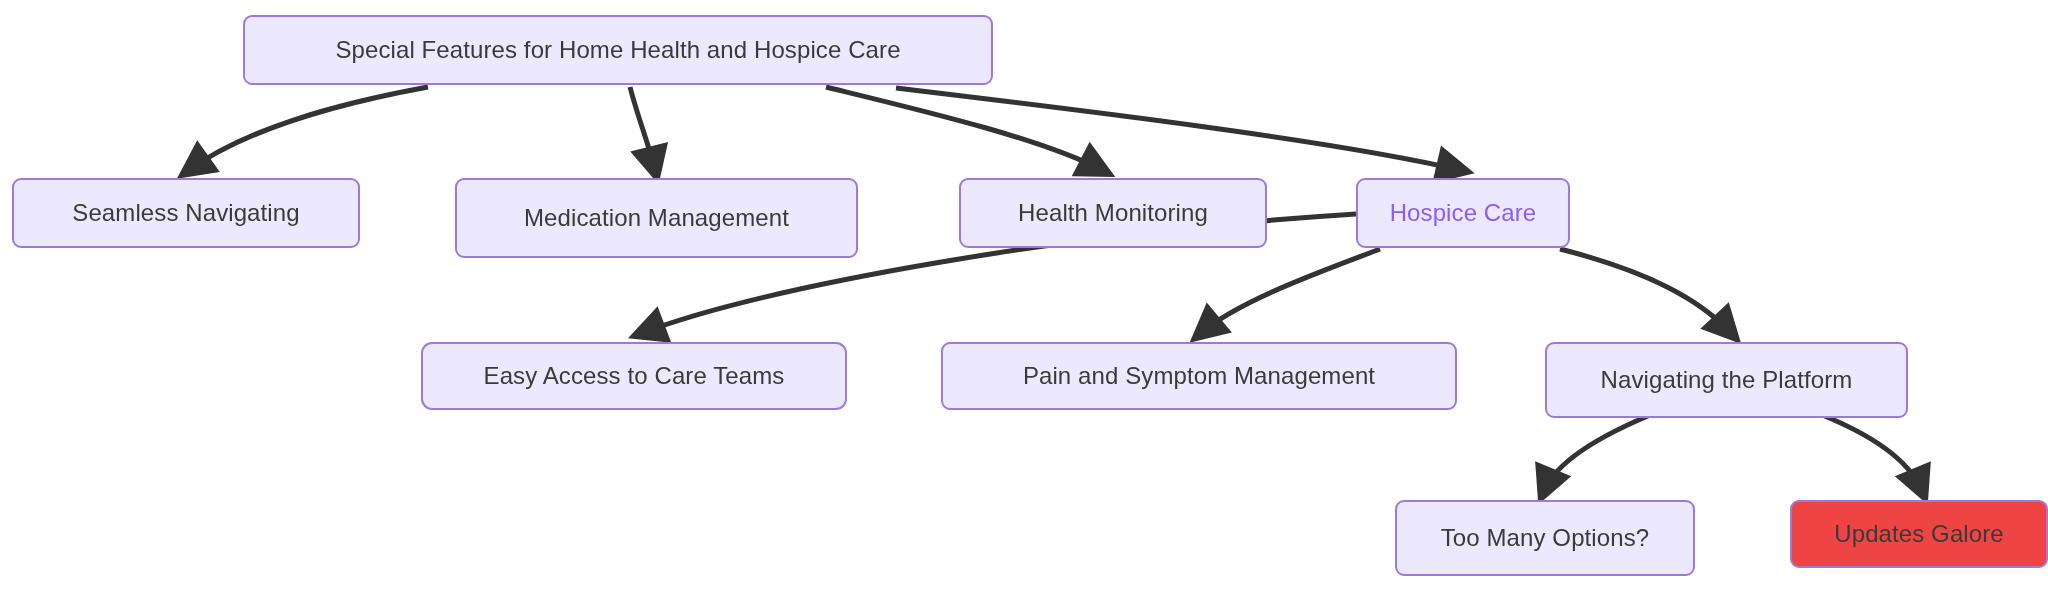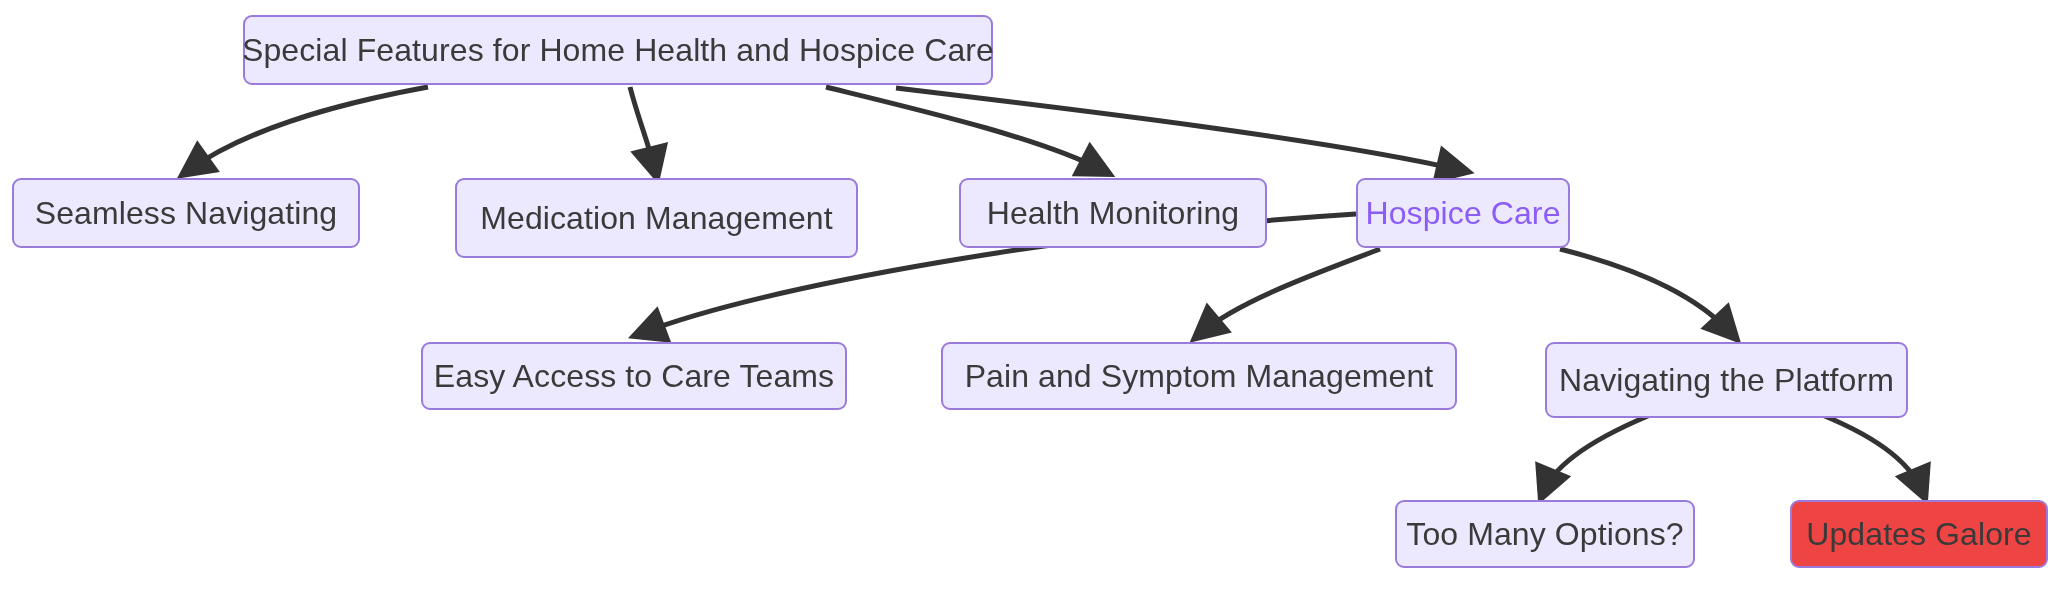--- a/index.html
+++ b/index.html
@@ -29,21 +29,21 @@
   .node {
     position: absolute;
     box-sizing: border-box;
     background: #ece8fd;
     border: 2px solid #9a7bdc;
     border-radius: 9px;
     display: flex;
     align-items: center;
     justify-content: center;
     color: #3a3a3a;
-    font-size: 32px;
+    font-size: 24px;
     font-weight: 400;
     letter-spacing: 0.1px;
     white-space: nowrap;
     padding: 0 4px;
     line-height: 1;
   }
   .node-label {
     display: block;
   }
 </style>
@@ -80,30 +80,30 @@
       </div>
       <div class="node" style="left: 455px; top: 178px; width: 403px; height: 80px; background: rgb(236, 232, 253); border-color: rgb(154, 123, 220); color: rgb(58, 58, 58);">
         <span class="node-label">Medication Management</span>
       </div>
       <div class="node" style="left: 953px; top: 178px; width: 308px; height: 70px; background: rgb(236, 232, 253); border-color: rgb(154, 123, 220); color: rgb(58, 58, 58); margin-left: 6px;">
         <span class="node-label">Health Monitoring</span>
       </div>
       <div class="node" style="left: 1356px; top: 178px; width: 214px; height: 70px; background: rgb(236, 232, 253); border-color: rgb(154, 123, 220); color: #8b5cf6;">
         <span class="node-label">Hospice Care</span>
       </div>
-      <div class="node" style="left: 421px; top: 342px; width: 426px; height: 68px; background: rgb(236, 232, 253); border-color: rgb(154, 123, 220); color: rgb(58, 58, 58);">
+      <div class="node" style="left: 421px; top: 342px; width: 426px; height: 68px; background: rgb(236, 232, 253); border-color: rgb(154, 123, 220); color: rgb(58, 58, 58); border-radius: 11px;">
         <span class="node-label">Easy Access to Care Teams</span>
       </div>
       <div class="node" style="left: 941px; top: 342px; width: 516px; height: 68px; background: rgb(236, 232, 253); border-color: rgb(154, 123, 220); color: rgb(58, 58, 58);">
         <span class="node-label">Pain and Symptom Management</span>
       </div>
       <div class="node" style="left: 1545px; top: 342px; width: 363px; height: 76px; background: rgb(236, 232, 253); border-color: rgb(154, 123, 220); color: rgb(58, 58, 58);">
         <span class="node-label">Navigating the Platform</span>
       </div>
-      <div class="node" style="left: 1395px; top: 500px; width: 300px; height: 68px; background: rgb(236, 232, 253); border-color: rgb(154, 123, 220); color: rgb(58, 58, 58);">
+      <div class="node" style="left: 1395px; top: 500px; width: 300px; height: 76px; background: rgb(236, 232, 253); border-color: rgb(154, 123, 220); color: rgb(58, 58, 58);">
         <span class="node-label">Too Many Options?</span>
       </div>
       <div class="node" style="left: 1790px; top: 500px; width: 258px; height: 68px; background: #ef4444; border-color: rgb(154, 123, 220); color: rgb(58, 58, 58);">
         <span class="node-label">Updates Galore</span>
       </div>
     </div>
 
 </div>
 
 </body></html>

